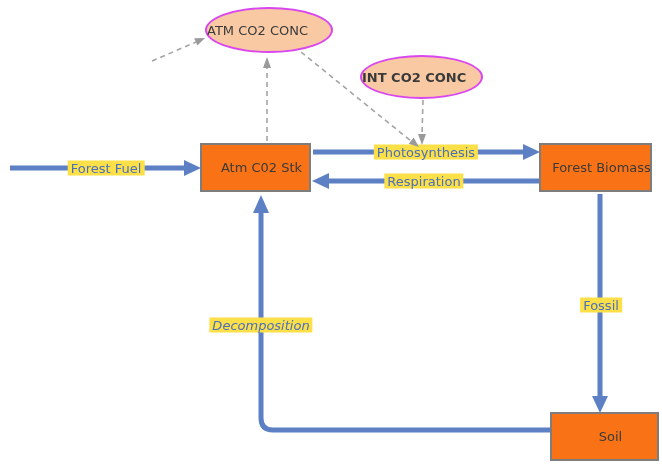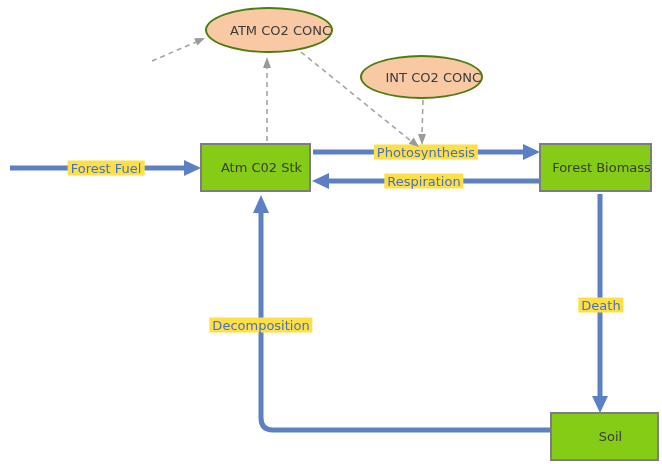--- a/index.html
+++ b/index.html
@@ -7,52 +7,52 @@
   #canvas {
     position:relative; width:662px; height:464px; background:#ffffff;
     overflow:hidden;
   }
   svg.layer { position:absolute; left:0; top:0; pointer-events:none; }
   #flow-layer { z-index:0; }
   #connector-layer { z-index:3; }
 
   .node-ellipse {
     position:absolute; box-sizing:border-box; z-index:1;
-    border:2px solid #4d7c0f; border-radius:50%;
+    border:2px solid #d946ef; border-radius:50%;
     background:#F9C9A3;
-    display:flex; align-items:center; justify-content:flex-end;
+    display:flex; align-items:center; justify-content:flex-start;
     color:#3A3A3A; font-size:13px; white-space:nowrap;
   }
   .node-stock {
     position:absolute; box-sizing:border-box; z-index:1;
     border:2px solid #7D7D7D;
-    background:#84cc16;
+    background:#f97316;
     display:flex; align-items:center; justify-content:center;
     color:#3A3A3A; font-size:13px; white-space:nowrap;padding-left:12px;
   }
   .flow-label {
     position:absolute; z-index:2; transform:translate(-50%,-50%);
     background:#fde047; color:#4A6FBE; font-size:13px;
     padding:0 3px; white-space:nowrap;
   }
 
   
   #atm-vol        { left:32px;  top:45px;  width:120px; height:50px; }
   #atm-co2-conc   { left:205px; top:7px;   width:128px; height:46px; }
-  #int-co2-conc   { left:360px; top:55px;  width:123px; height:44px; }
+  #int-co2-conc   { left:360px; top:55px;  width:123px; height:44px;font-weight:bold; }
   #atm-co2-stk    { left:200px; top:143px; width:111px; height:49px; }
   #forest-biomass { left:539px; top:143px; width:113px; height:49px; }
   #soil           { left:550px; top:412px; width:109px; height:49px; }
 
   
   #lbl-fossil-fuel    { left:106px; top:168px; }
   #lbl-photosynthesis { left:426px; top:152px; }
   #lbl-respiration    { left:424px; top:181px;text-align:right; }
   #lbl-death          { left:601px; top:305px; }
-  #lbl-decomposition  { left:261px; top:325px; }
+  #lbl-decomposition  { left:261px; top:325px;font-style:italic; }
 
   .flow-line { stroke:#5C80C3; stroke-width:5; fill:none; }
   .flow-head { fill:#5C80C3; stroke:none; }
   .conn-line { stroke:#A4A4A4; stroke-width:1.6; fill:none; stroke-dasharray:5 4; }
   .conn-head { fill:#9A9A9A; stroke:none; }
 </style>
 </head>
 <body>
 
 <div id="canvas">
@@ -93,21 +93,21 @@
   <div id="soil" class="node-stock">
     <span>Soil</span>
   </div>
   <div id="forest-biomass" class="node-stock">
     <span>Forest Biomass</span>
   </div>
 
   <div id="lbl-fossil-fuel" class="flow-label">Forest Fuel</div>
   <div id="lbl-photosynthesis" class="flow-label">Photosynthesis</div>
   <div id="lbl-respiration" class="flow-label">Respiration</div>
-  <div id="lbl-death" class="flow-label">Death</div>
+  <div id="lbl-death" class="flow-label">Fossil</div>
   <div id="lbl-decomposition" class="flow-label">Decomposition</div>
 
   <svg id="connector-layer" class="layer" width="662" height="464" viewBox="0 0 662 464">
     <g>
       <line class="conn-line" x1="152" y1="61" x2="196" y2="42"></line>
       <polygon class="conn-head" points="205,38 197.4,45.6 194.2,38.3"></polygon>
     </g>
     <g>
       <line class="conn-line" x1="267" y1="141" x2="267" y2="68"></line>
       <polygon class="conn-head" points="267,57 263,68 271,68"></polygon>

